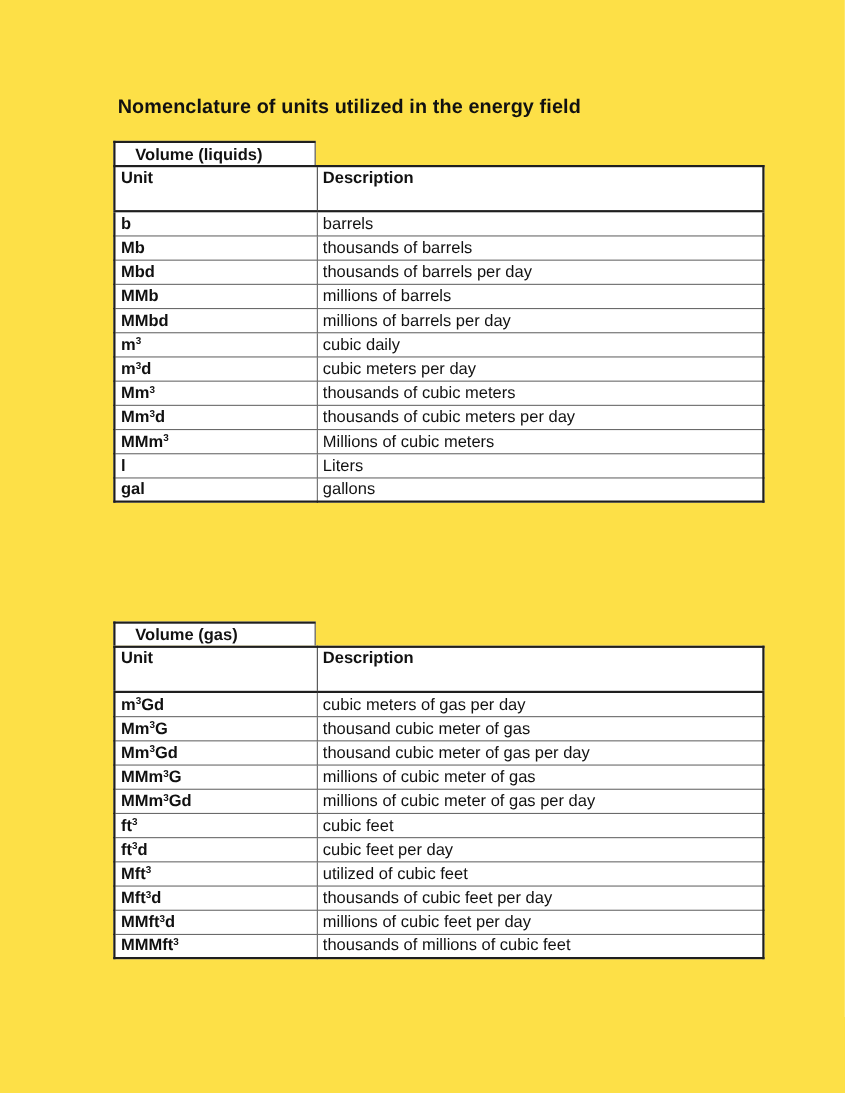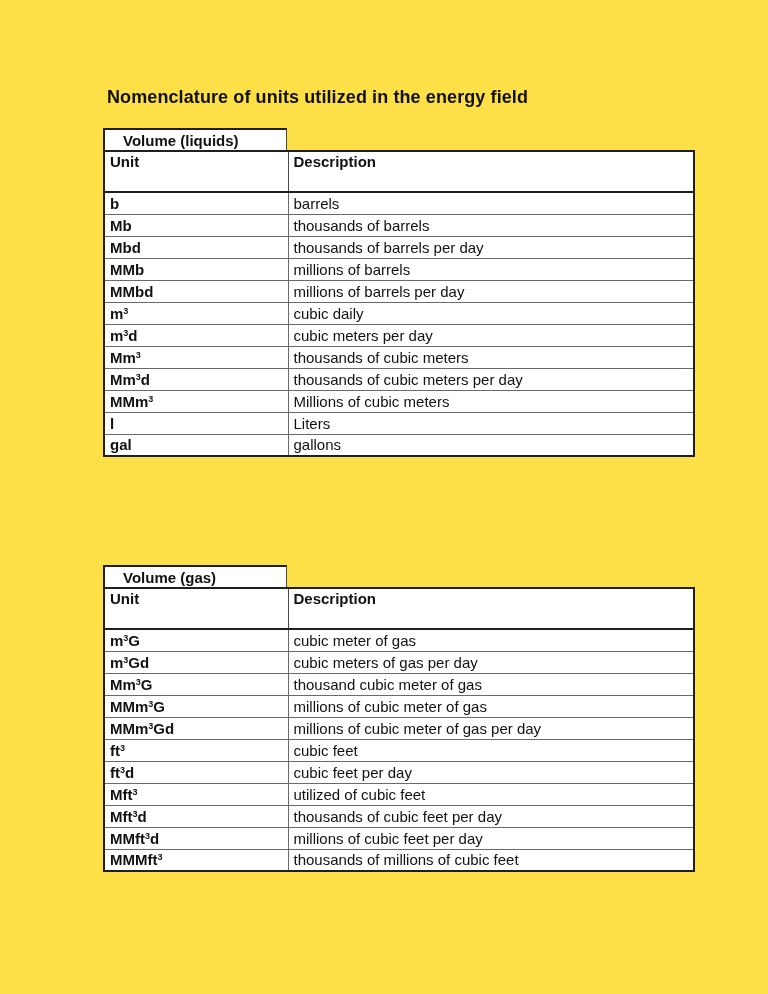--- a/index.html
+++ b/index.html
@@ -158,30 +158,30 @@
           <col class="c-desc">
         </colgroup>
       <thead>
         <tr>
           <th>Unit</th>
           <th>Description</th>
         </tr>
       </thead>
       <tbody>
           <tr>
-            <td class="col-unit">m<span class="sup">3</span>G</td>
-            <td class="col-desc">cubic meter of gas</td>
-          </tr>
-          <tr>
             <td class="col-unit">m<span class="sup">3</span>Gd</td>
             <td class="col-desc">cubic meters of gas per day</td>
           </tr>
           <tr>
             <td class="col-unit">Mm<span class="sup">3</span>G</td>
             <td class="col-desc">thousand cubic meter of gas</td>
+          </tr>
+          <tr>
+            <td class="col-unit">Mm<span class="sup">3</span>Gd</td>
+            <td class="col-desc">thousand cubic meter of gas per day</td>
           </tr>
           <tr>
             <td class="col-unit">MMm<span class="sup">3</span>G</td>
             <td class="col-desc">millions of cubic meter of gas</td>
           </tr>
           <tr>
             <td class="col-unit">MMm<span class="sup">3</span>Gd</td>
             <td class="col-desc">millions of cubic meter of gas per day</td>
           </tr>
           <tr>

